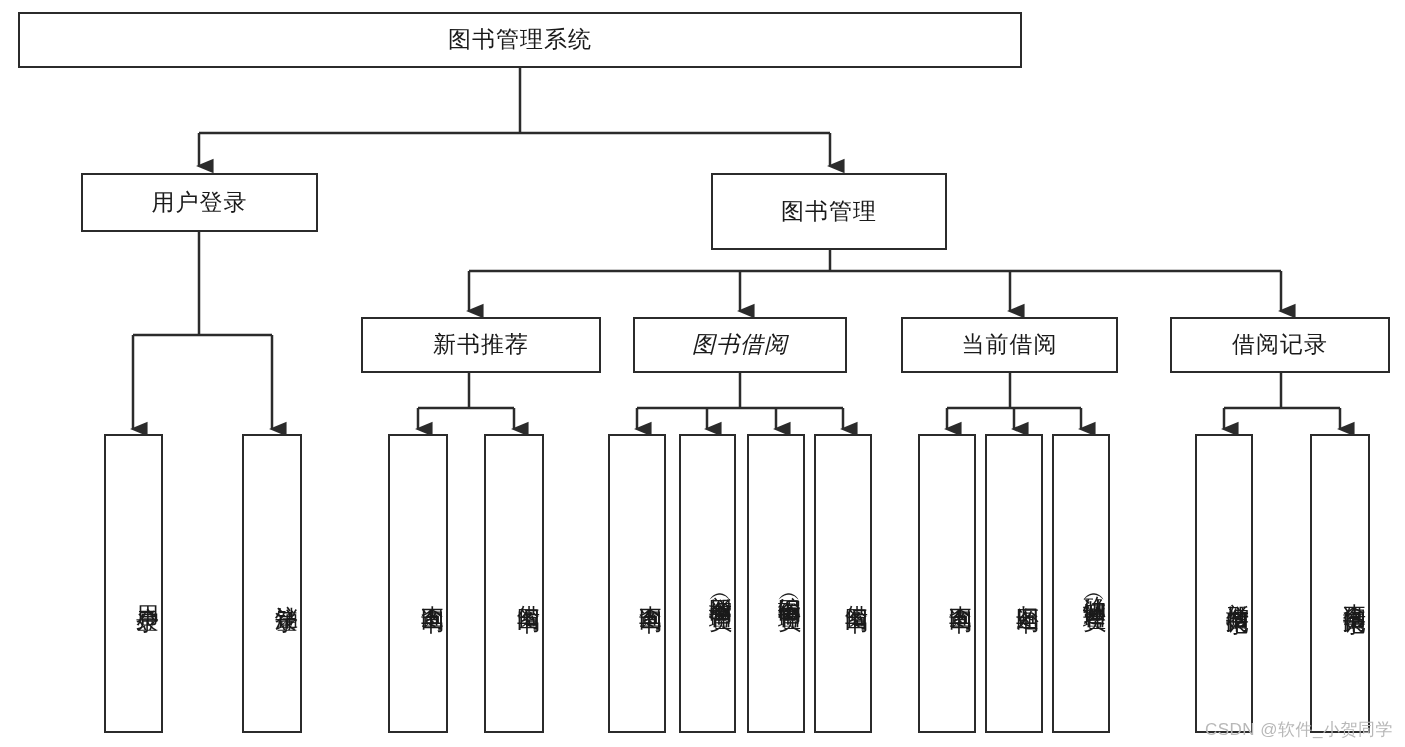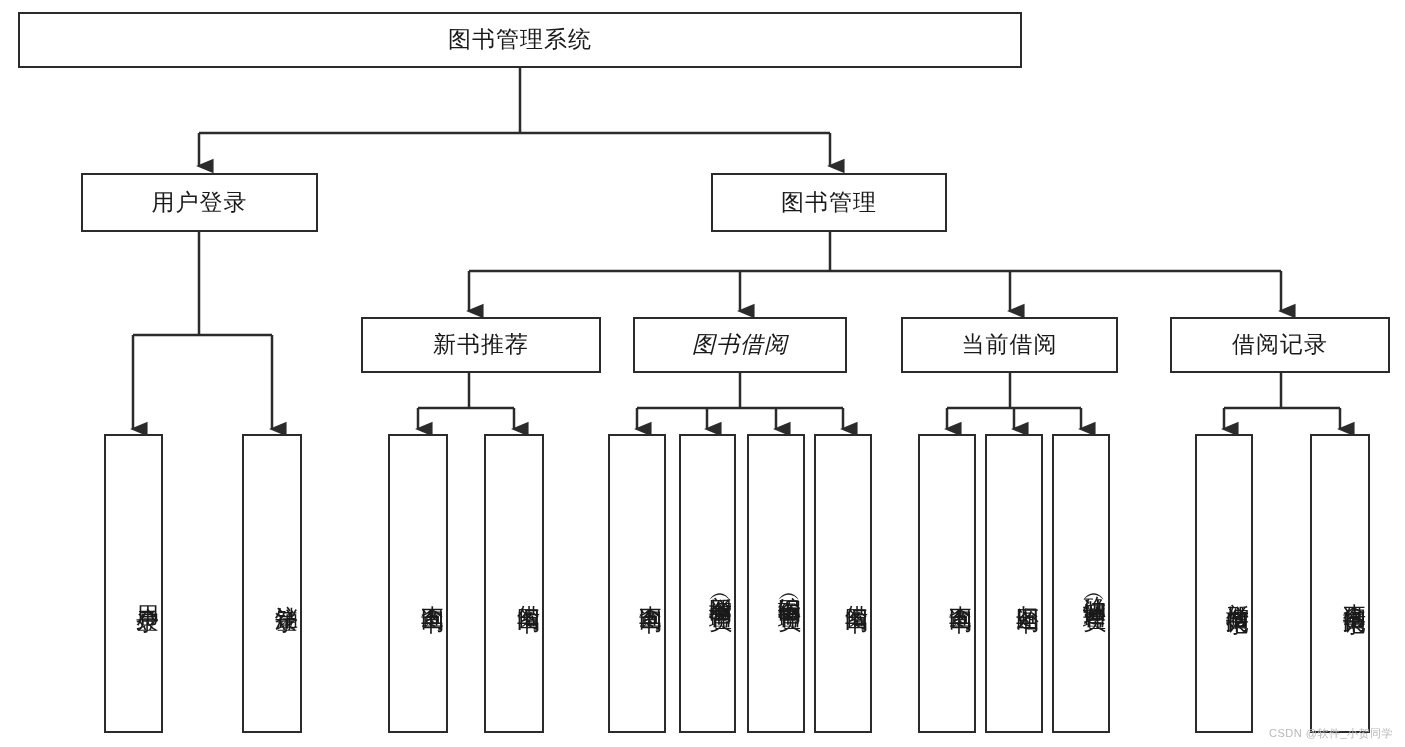--- a/index.html
+++ b/index.html
@@ -54,21 +54,21 @@
     padding-top: 6px;
   }
   .node-label {
     display: block;
     white-space: pre-line;
   }
   .watermark {
     position: absolute;
     right: 12px;
     bottom: 6px;
-    font-size: 11px;
+    font-size: 17px;
     color: #b8b8b8;
     letter-spacing: 0.5px;
     white-space: nowrap;
   }
 </style>
 </head>
 <body>
 
 <div id="canvas">
 
@@ -123,21 +123,21 @@
     </g>
   </svg>
 
   <div class="node horiz" style="left:18px; top:12px; width:1004px; height:56px;">
     <span class="node-label">图书管理系统</span>
   </div>
 
   <div class="node horiz" style="left:81px; top:173px; width:237px; height:59px;">
     <span class="node-label">用户登录</span>
   </div>
-  <div class="node horiz" style="left:711px; top:173px; width:236px; height:59px;">
+  <div class="node horiz" style="left:711px; top:173px; width:236px; height:77px;">
     <span class="node-label">图书管理</span>
   </div>
 
   <div class="node horiz" style="left:361px; top:317px; width:240px; height:56px;">
     <span class="node-label">新书推荐</span>
   </div>
   <div class="node horiz" style="left:633px; top:317px; width:214px; height:56px;font-style:italic;">
     <span class="node-label">图书借阅</span>
   </div>
   <div class="node horiz" style="left:1170px; top:317px; width:220px; height:56px;">

